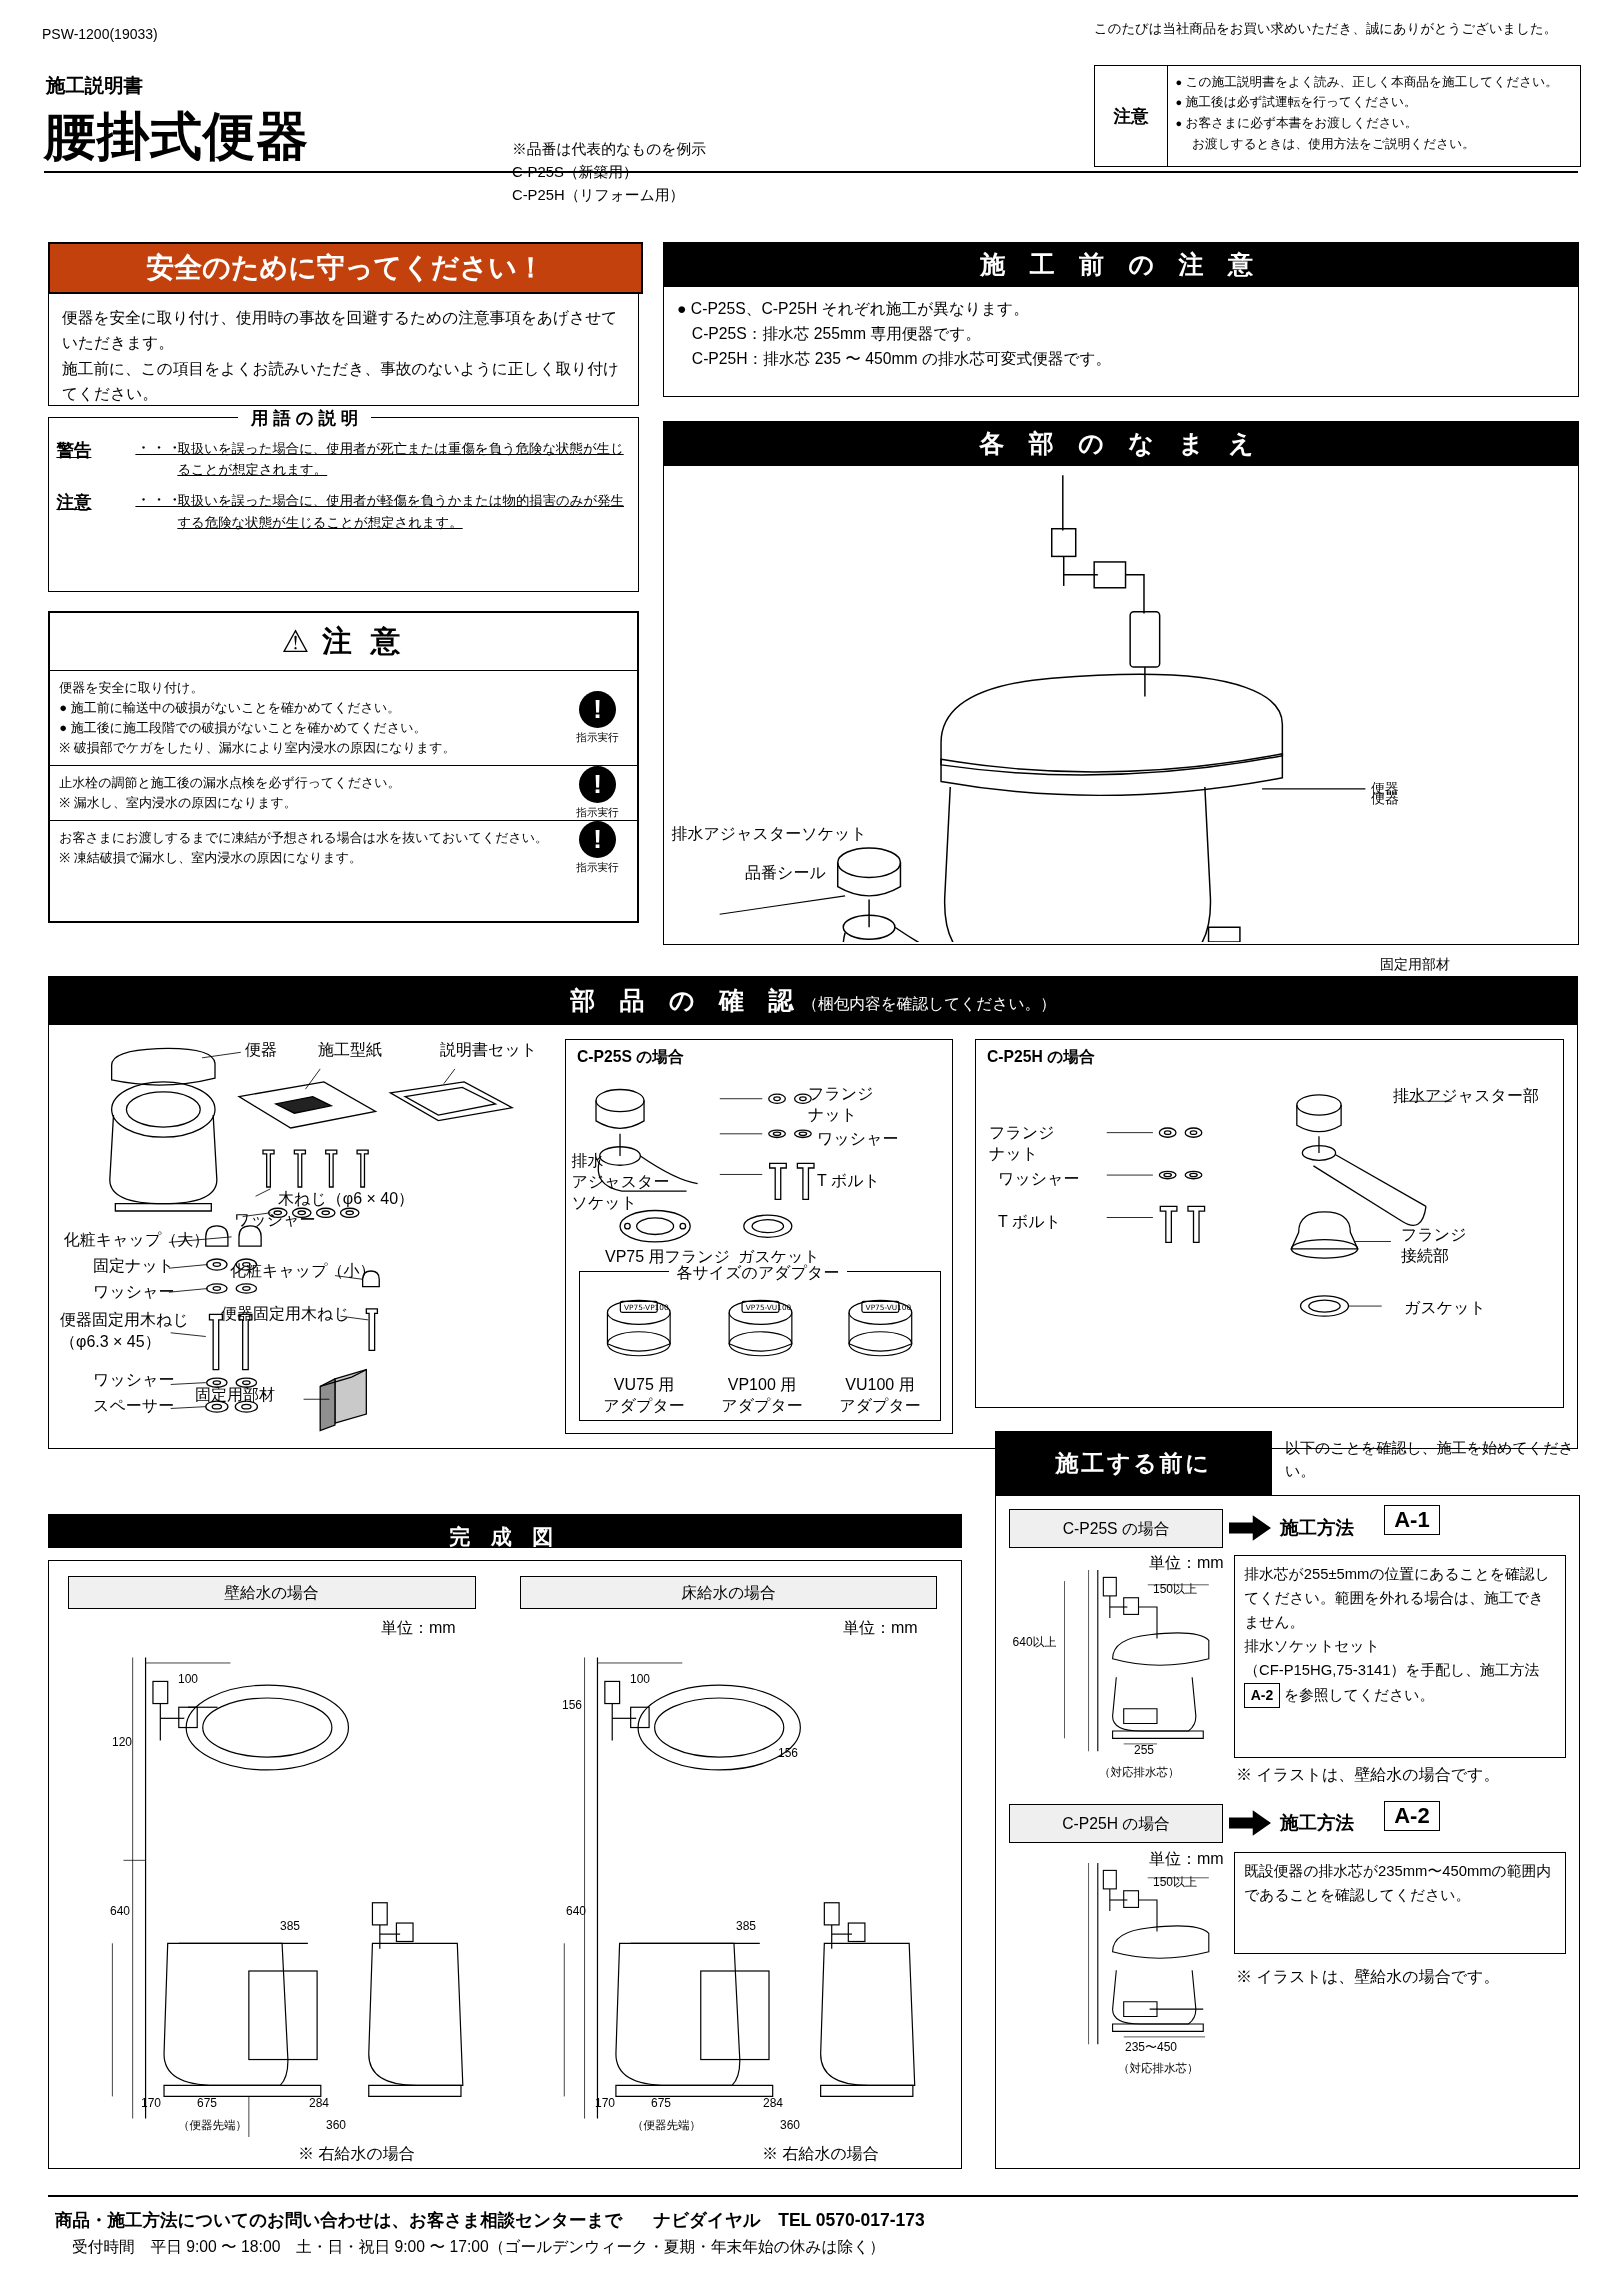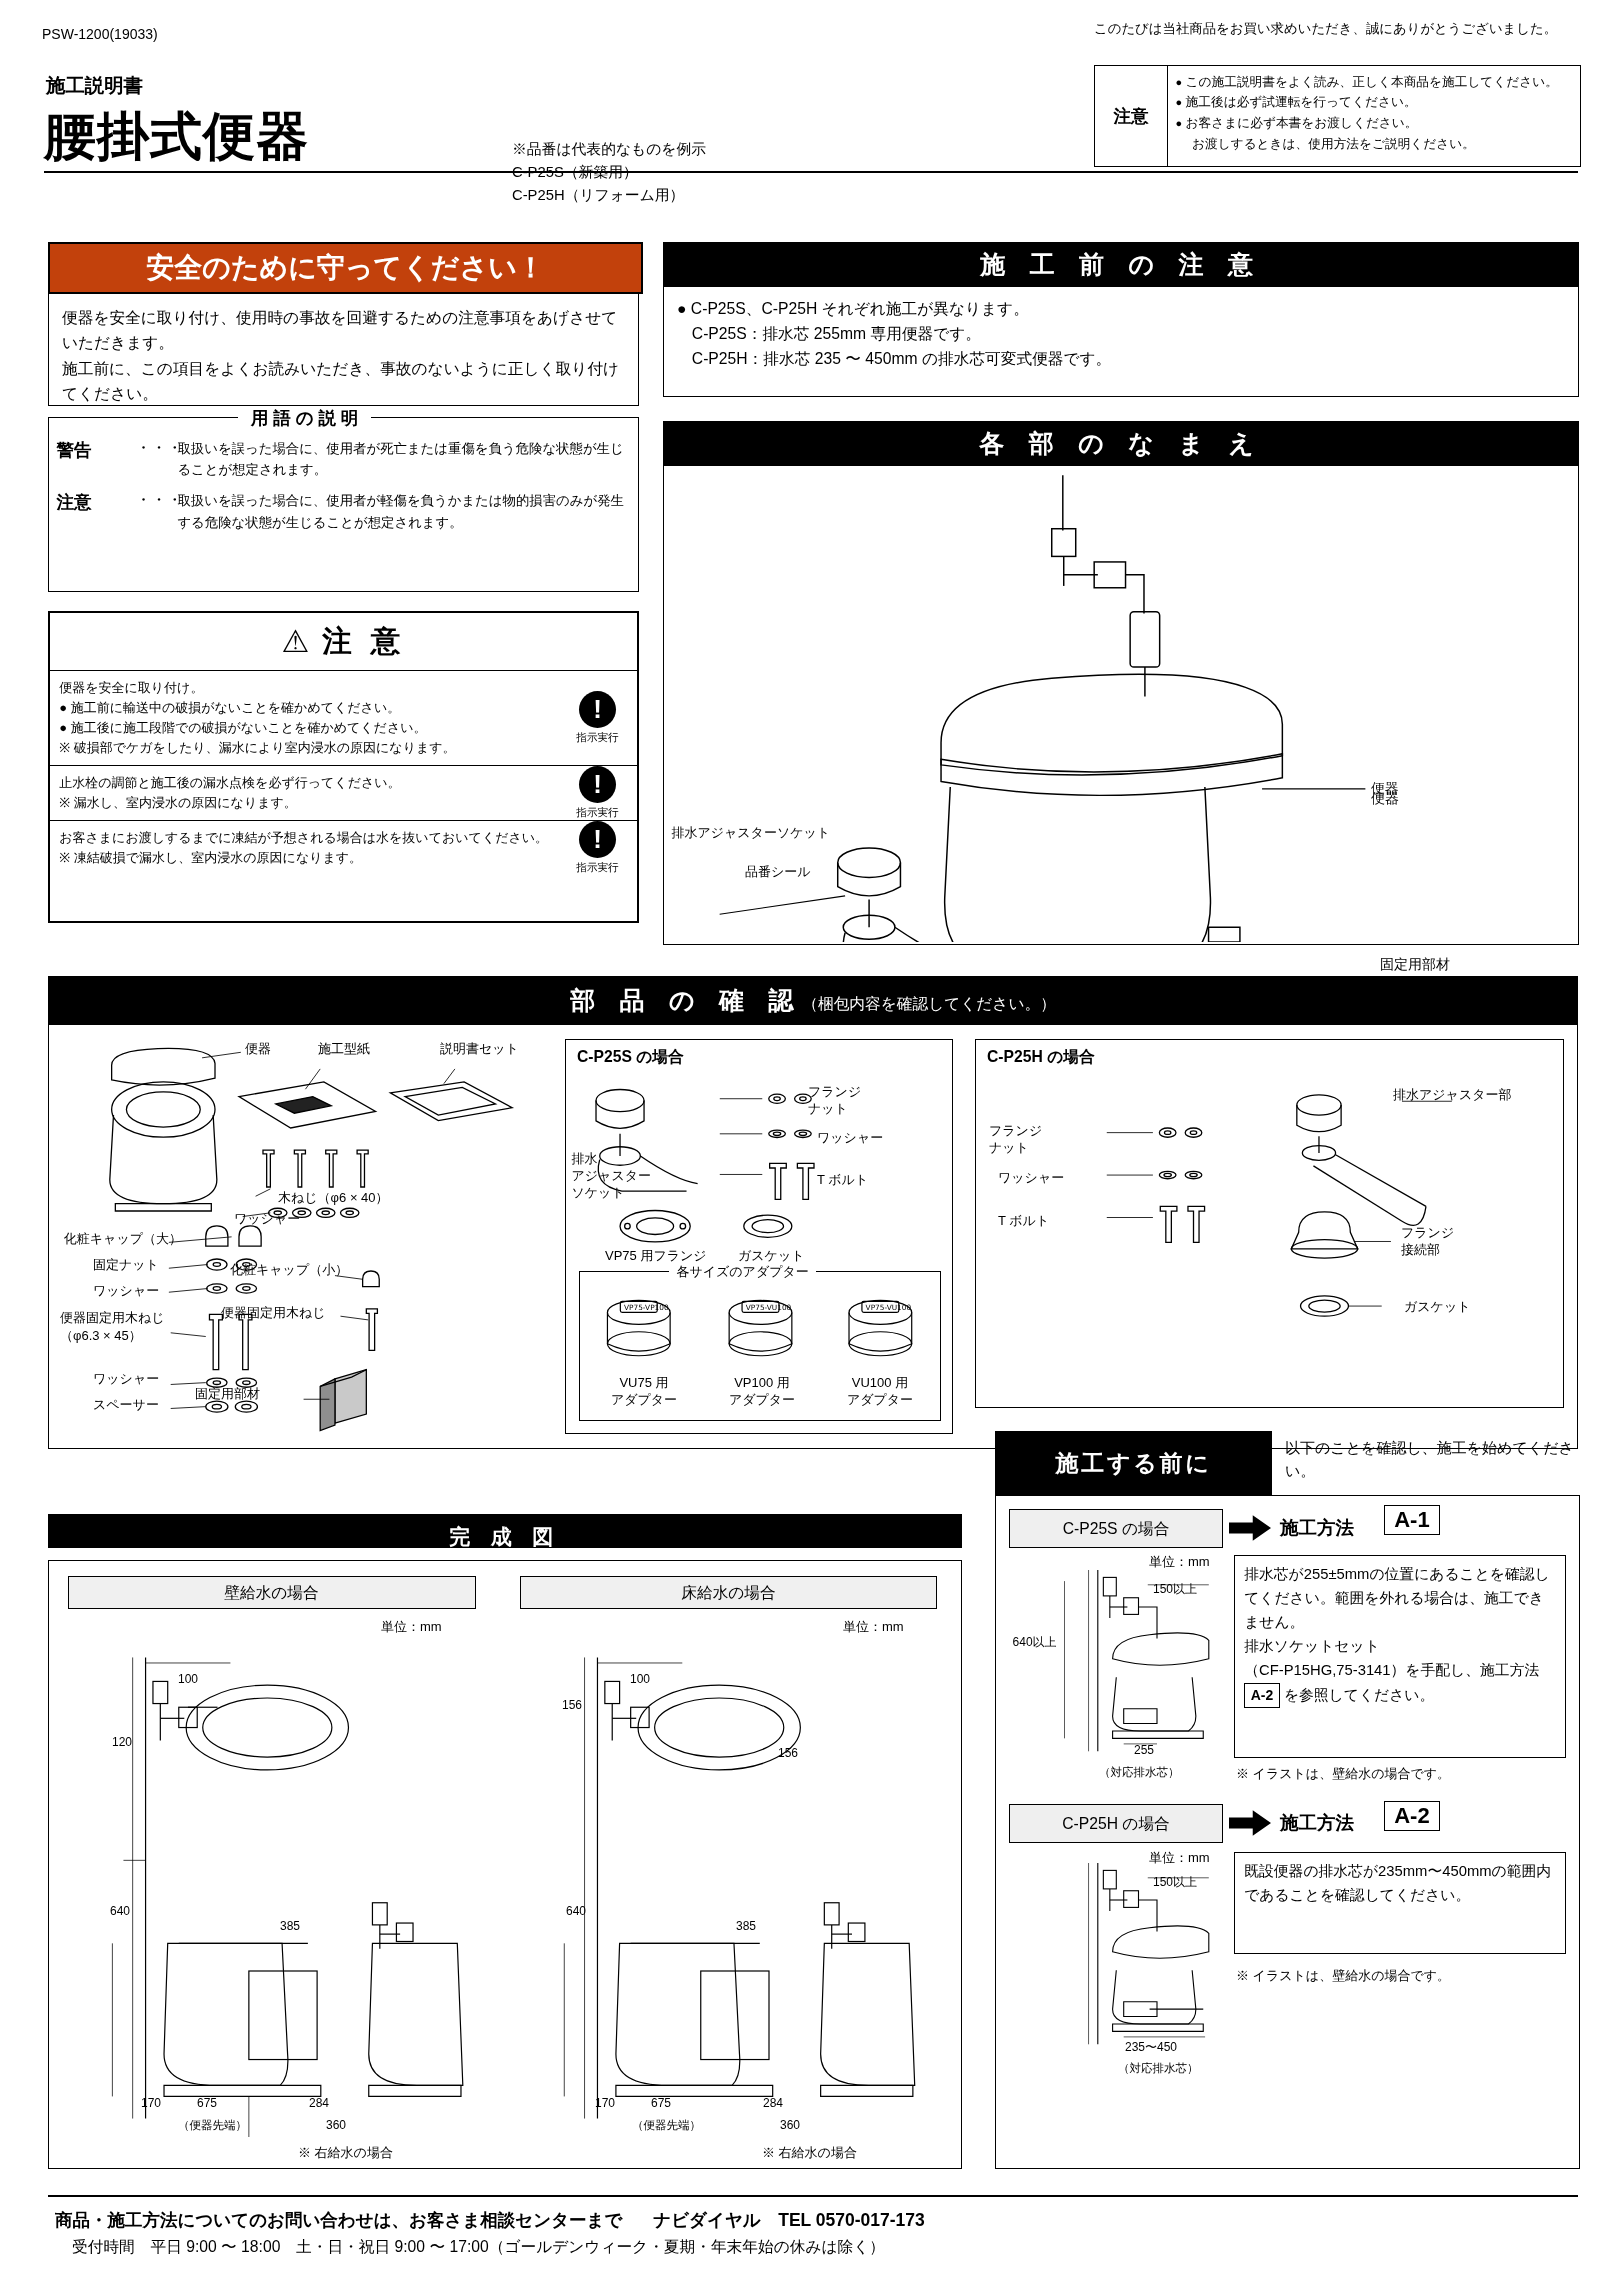--- a/index.html
+++ b/index.html
@@ -48,21 +48,21 @@
   }
   #safety-body {
     left:48px; top:293px; width:591px; height:113px; border:1.4px solid #000;
     padding:11px 13px; font-size:15.7px; line-height:1.62; box-sizing:border-box;
   }
 
   #terms-wrap { left:48px; top:417px; width:591px; height:175px; border:1.4px solid #000; box-sizing:border-box;}
   #terms-title {
     left:238px; top:406px; background:#fff; padding:0 13px; font-size:17.5px; font-weight:bold;
   }
-  .term-row { display:flex; margin:0 0 9.2px 0; }
+  .term-row { display:flex; margin:0 0 9.2px 0;text-decoration:underline; }
   .term-name { width:79px; font-size:17.5px; font-weight:bold; padding-left:7.4px;}
   .term-dots { width:42px; font-size:15.7px; }
   .term-text { flex:1; font-size:13.4px; line-height:1.6; }
 
   #warn-box { left:48px; top:611px; width:591px; height:312px; border:2.3px solid #000; box-sizing:border-box;}
   #warn-head { height:57px; display:flex; align-items:center; justify-content:center; gap:13px; border-bottom:0; }
   #warn-head .tri { font-size:31px; line-height:1; }
   #warn-head .t { font-size:29.5px; font-weight:bold; letter-spacing:.18em;}
   .warn-sec { border-top:1.4px solid #000; display:flex; }
   .warn-sec .txt { flex:1; padding:7.4px 9.2px; font-size:13px; line-height:1.52; }
@@ -100,21 +100,21 @@
   .model-chip { border:1.4px solid #000; background:#efefef; height:37px; line-height:37px; text-align:center; font-size:15.7px;}
   .method-chip { font-size:18.5px; font-weight:bold; }
   .code-chip { border:1.8px solid #000; background:#fff; font-size:22px; font-weight:bold; padding:0.9px 9.2px; }
 
   
   #footer1 { left:55px; top:2208px; font-size:17.5px; font-weight:bold;}
   #footer2 { left:72px; top:2237px; font-size:15.7px;}
   #footer-line { left:48px; top:2195px; width:1530px; height:1.8px; background:#000;}
 
   
-  .lbl { font-size:13px; }
+  .lbl { font-size:16px; }
   .lbl-sm { font-size:11.5px; }
   .dim { font-size:12px; }
 
   svg { display:block; }
 </style>
 </head>
 <body>
 
 <div class="page">
 

